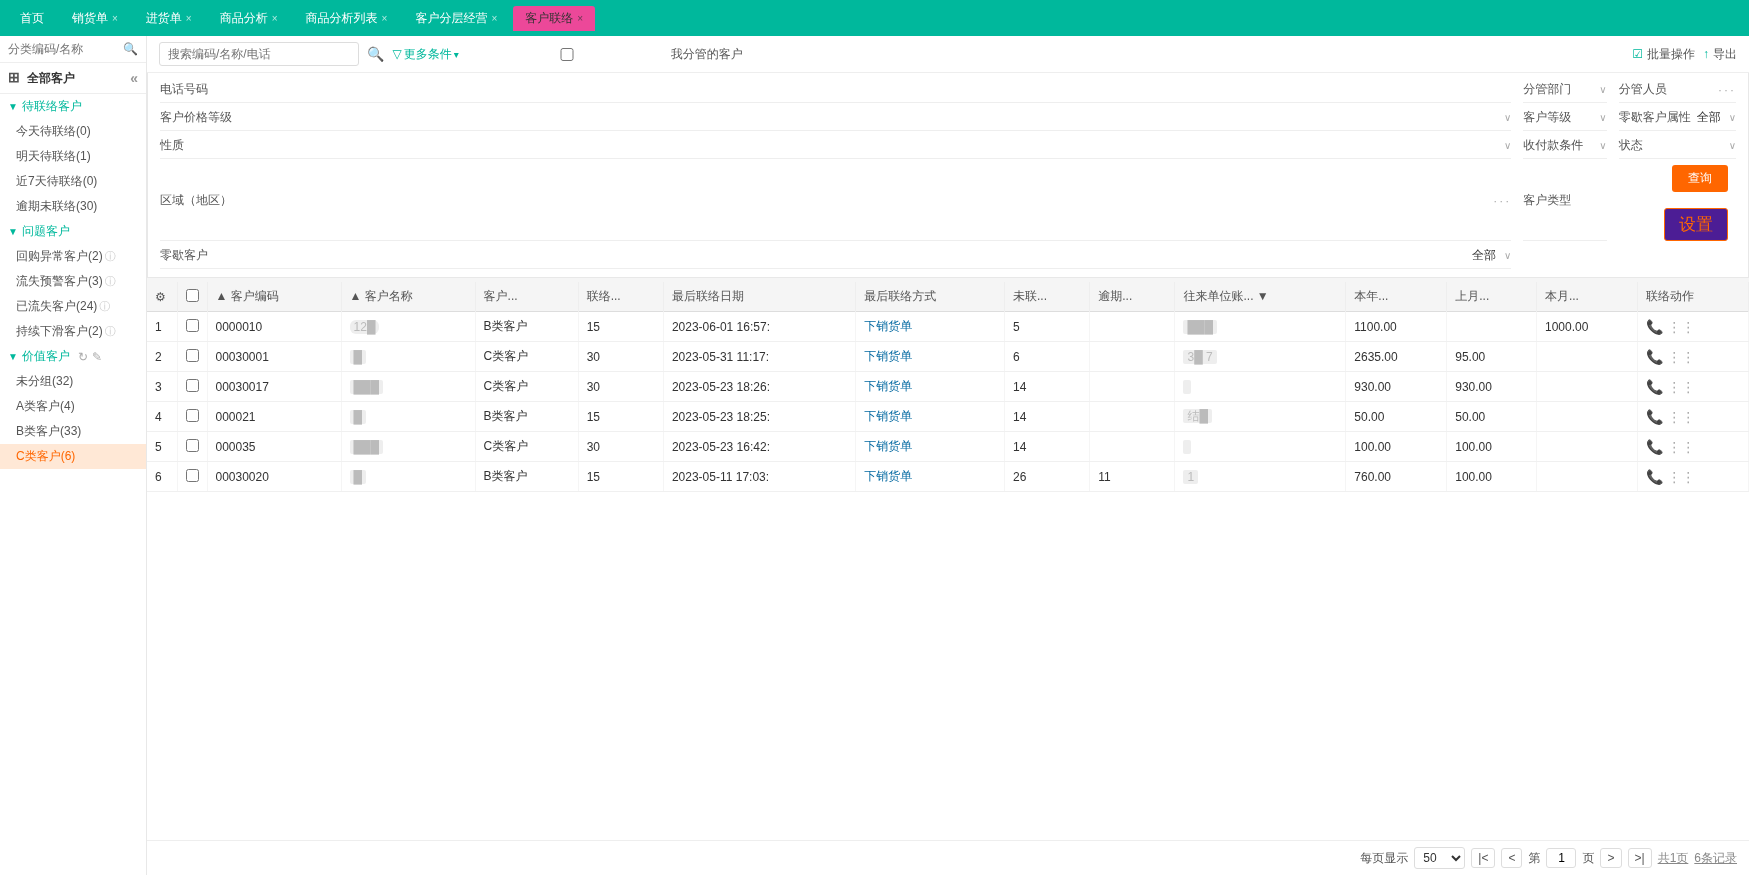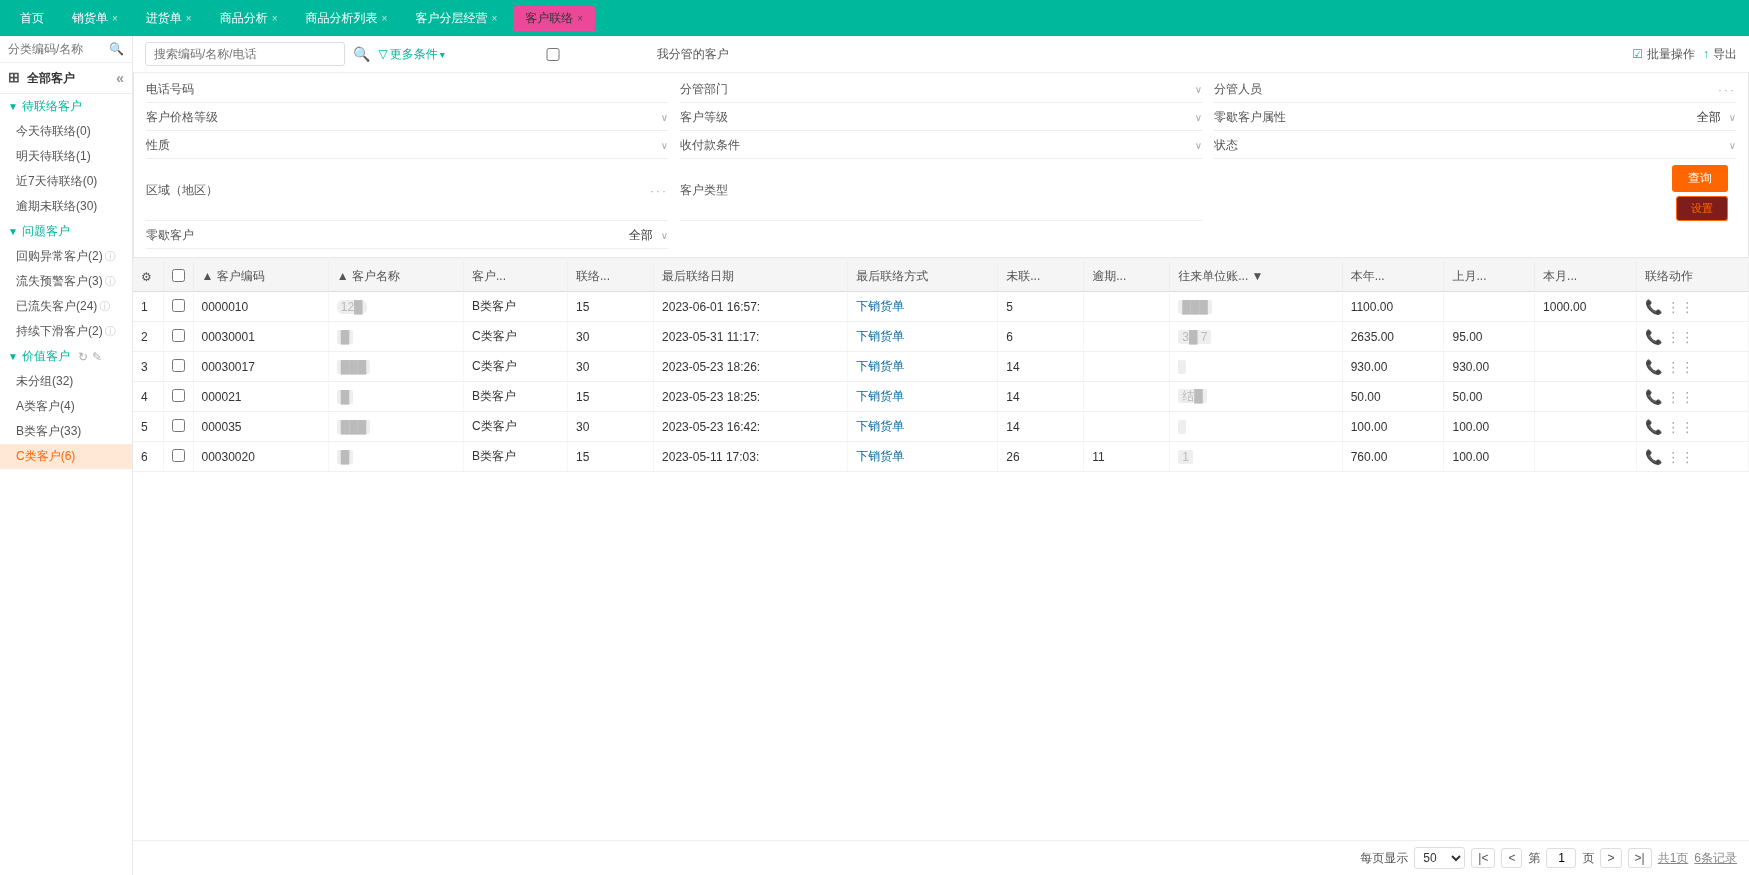--- a/index.html
+++ b/index.html
@@ -30,21 +30,21 @@
     .nav-item.active .close-x { color: #333; }
 
     
     .main-layout {
       display: flex;
       height: calc(100vh - 36px);
     }
 
     
     .sidebar {
-      width: 133px;
+      width: 147px;
       background: #fff;
       border-right: 1px solid #e8e8e8;
       overflow-y: auto;
       flex-shrink: 0;
       display: flex;
       flex-direction: column;
     }
     .sidebar-search {
       display: flex;
       align-items: center;
@@ -155,21 +155,21 @@
     }
     .batch-op .check-icon, .export-btn .export-icon { color: #00b89c; }
 
     
     .advanced-filter {
       background: #fff;
       border: 1px solid #e8e8e8;
       border-top: none;
       padding: 8px 12px;
       display: grid;
-      grid-template-columns: 1fr 1fr 1fr;
+      grid-template-columns: 1fr;
       gap: 6px 12px;
     }
     .filter-row {
       display: flex;
       align-items: center;
       gap: 6px;
       border-bottom: 1px solid #eee;
       padding-bottom: 4px;
     }
     .filter-label { color: #555; min-width: 70px; white-space: nowrap; font-size: 12px; }
@@ -195,27 +195,27 @@
     .btn-query {
       background: #ff6600;
       color: #fff;
       border: none;
       padding: 5px 16px;
       border-radius: 3px;
       cursor: pointer;
       font-size: 12px;
     }
     .btn-settings {
-      background: #7f1d1d;
+      background: #4c1d95;
       color: #ff6600;
       border: 1px solid #ff6600;
       padding: 4px 14px;
       border-radius: 3px;
       cursor: pointer;
-      font-size: 11px;
+      font-size: 17px;
     }
 
     
     .table-area {
       flex: 1;
       overflow: auto;
       background: #fff;
       margin: 4px 0 0 0;
     }
     table {
@@ -488,21 +488,21 @@
         <div class="filter-select"></div>
       </div>
       <div class="filter-row">
         <span class="filter-label">零歇客户</span>
         <div class="filter-select">
           <span style="color:#333; margin-right:4px;">全部</span>
           <span class="chevron">∨</span>
         </div>
       </div>
 
-      <div class="filter-actions-right" style="grid-column: 3; grid-row: 4; display:flex; flex-direction:column; gap:4px; align-items:flex-end; justify-content:center; padding-right:8px;">
+      <div class="filter-actions-right" style="grid-column: 3; grid-row: 4; display:flex; flex-direction:column; gap:16px; align-items:flex-end; justify-content:center; padding-right:8px;">
         <button class="btn-query">查询</button>
         <button class="btn-settings">设置</button>
       </div>
     </div>
 
     <div class="table-area">
       <table>
         <thead>
           <tr>
             <th style="width:30px;">⚙</th>

